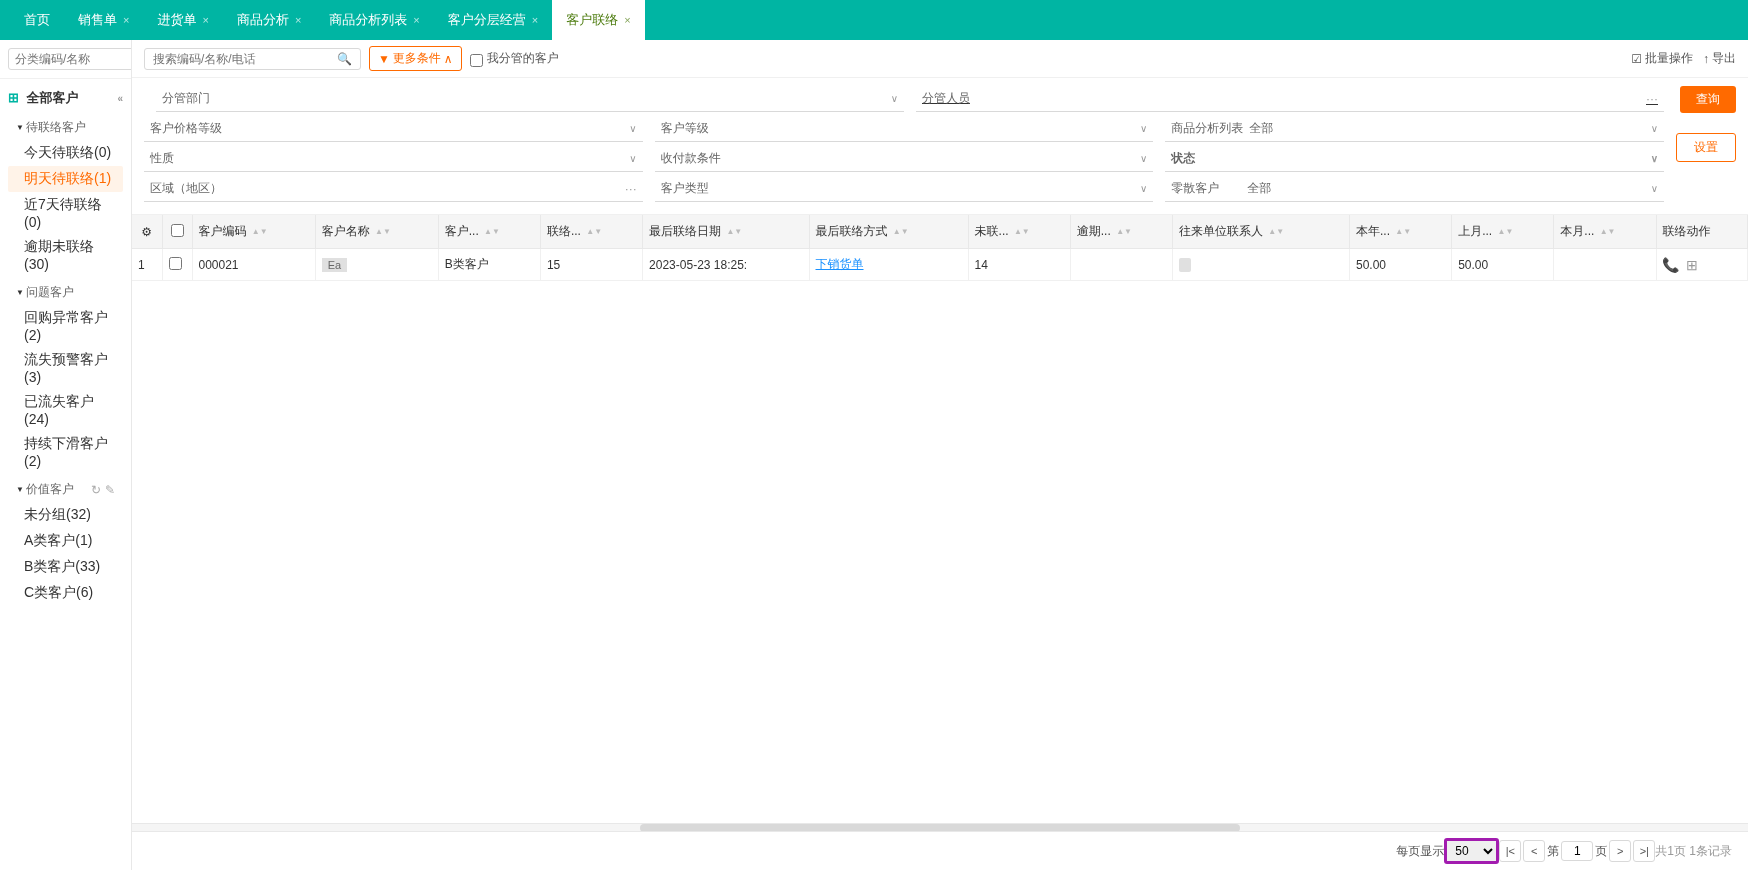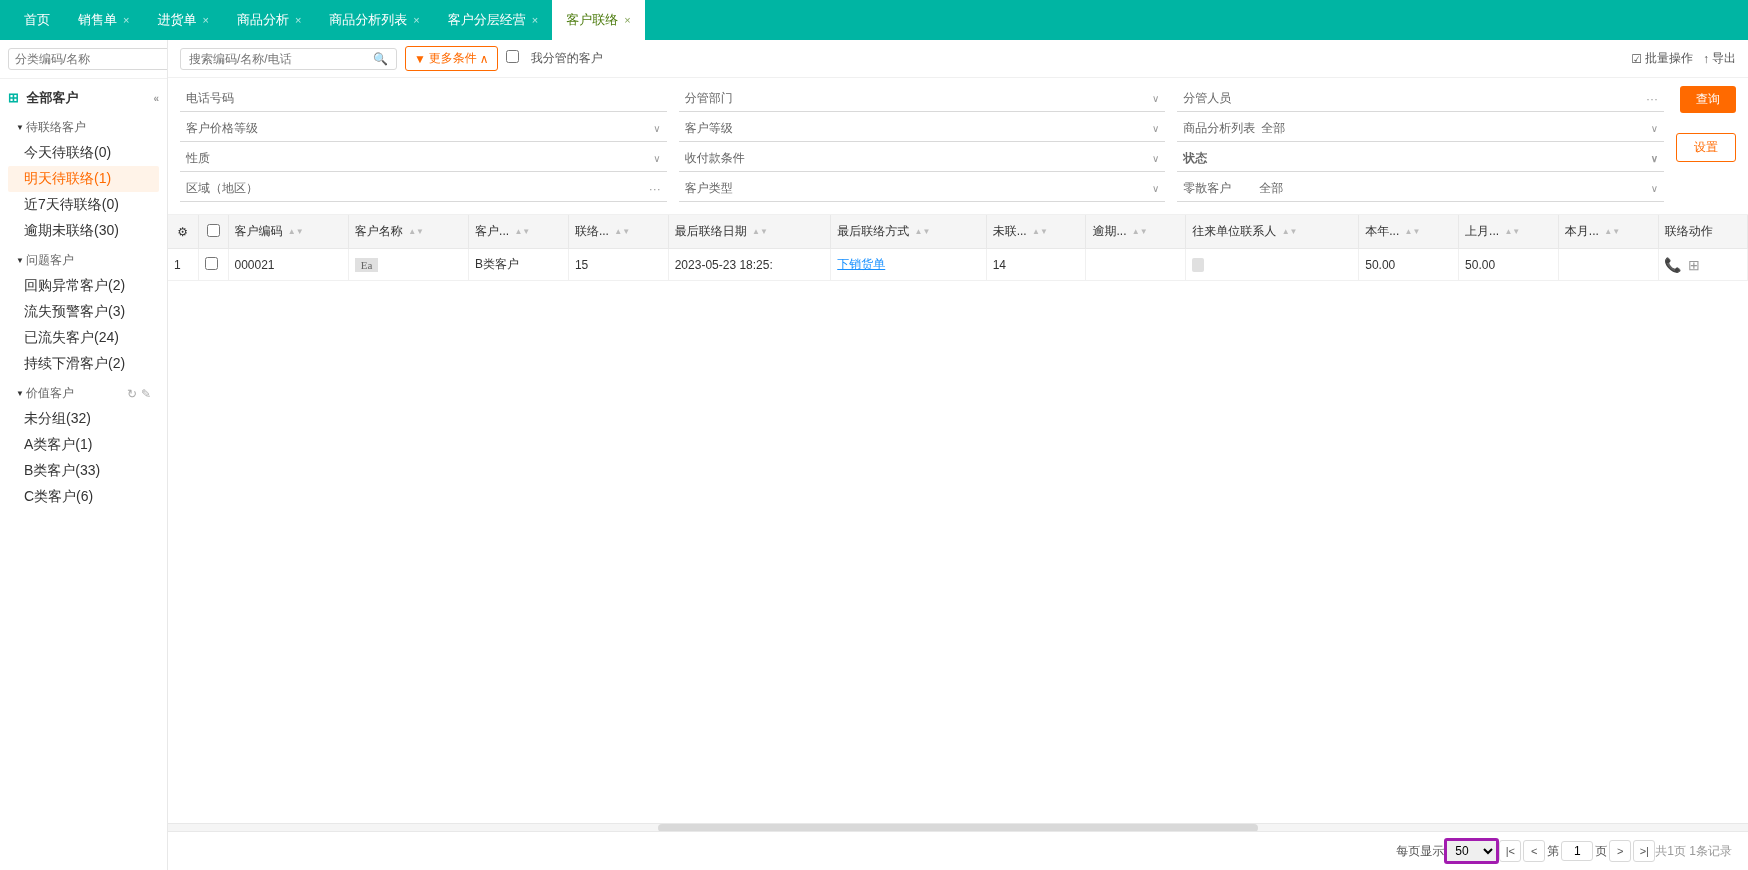--- a/index.html
+++ b/index.html
@@ -9,21 +9,21 @@
     .top-nav { background: #00b5a3; height: 40px; display: flex; align-items: center; padding: 0 10px; gap: 0; }
     .nav-item { color: #fff; padding: 0 14px; height: 56px; display: flex; align-items: center; font-size: 13px; cursor: pointer; white-space: nowrap; }
     .nav-item.active { background: #fff; color: #4d7c0f; border-radius: 4px 4px 0 0; }
     .nav-item .close-x { margin-left: 6px; opacity: 0.7; font-size: 11px; }
     .nav-home { color: #fff; padding: 0 14px; height: 40px; display: flex; align-items: center; font-size: 13px; cursor: pointer; }
 
     
     .main-layout { display: flex; height: calc(870px - 40px); }
 
     
-    .sidebar { width: 168px; background: #fff; border-right: 1px solid #e8e8e8; overflow-y: auto; flex-shrink: 0; }
+    .sidebar { width: 132px; background: #fff; border-right: 1px solid #e8e8e8; overflow-y: auto; flex-shrink: 0; }
     .sidebar-search { padding: 8px; border-bottom: 1px solid #f0f0f0; display: flex; align-items: center; gap: 4px; }
     .sidebar-search input { flex: 1; border: 1px solid #d9d9d9; border-radius: 3px; padding: 3px 6px; font-size: 12px; outline: none; color: #999; }
 
     .sidebar-section { padding: 6px 8px; }
     .sidebar-all-label { display: flex; align-items: center; justify-content: space-between; font-weight: bold; font-size: 13px; color: #333; padding: 4px 0; cursor: pointer; }
     .sidebar-all-label .grid-icon { color: #00b5a3; margin-right: 4px; }
     .collapse-icon { color: #999; font-size: 10px; cursor: pointer; }
 
     .sidebar-group { margin-top: 4px; }
     .sidebar-group-label { color: #666; font-size: 12px; padding: 4px 8px; display: flex; align-items: center; gap: 2px; }
@@ -33,21 +33,21 @@
 
     
     .content { flex: 1; display: flex; flex-direction: column; overflow: hidden; }
 
     
     .toolbar { background: #fff; padding: 6px 12px; display: flex; align-items: center; gap: 8px; border-bottom: 1px solid #f0f0f0; }
     .toolbar-search { display: flex; align-items: center; border: 1px solid #d9d9d9; border-radius: 3px; padding: 3px 8px; gap: 4px; }
     .toolbar-search input { border: none; outline: none; font-size: 12px; color: #999; width: 180px; }
     .toolbar-search .s-icon { color: #ff6a00; cursor: pointer; }
     .filter-btn { display: flex; align-items: center; gap: 3px; color: #ff6a00; cursor: pointer; border: 1px solid #ff6a00; border-radius: 3px; padding: 3px 8px; font-size: 12px; }
-    .my-customer { display: flex; align-items: flex-start; gap: 12px; color: #555; font-size: 12px; cursor: pointer; }
+    .my-customer { display: flex; align-items: flex-end; gap: 4px; color: #555; font-size: 12px; cursor: pointer; }
     .my-customer input[type=checkbox] { cursor: pointer; }
     .toolbar-right { margin-left: auto; display: flex; align-items: center; gap: 10px; }
     .batch-op { display: flex; align-items: center; gap: 3px; color: #555; font-size: 12px; cursor: pointer; }
     .export-btn { display: flex; align-items: center; gap: 3px; color: #555; font-size: 12px; cursor: pointer; }
 
     
     .filter-panel { background: #fff; border-bottom: 1px solid #f0f0f0; padding: 8px 12px; }
     .filter-row { display: flex; align-items: center; gap: 0; margin-bottom: 4px; }
     .filter-cell { display: flex; align-items: center; flex: 1; min-width: 0; border-bottom: 1px solid #d9d9d9; padding: 4px 6px; gap: 6px; position: relative; }
     .filter-label { color: #666; font-size: 12px; white-space: nowrap; min-width: 70px; }
@@ -199,34 +199,30 @@
           <span>导出</span>
         </div>
       </div>
     </div>
 
     <div class="filter-panel">
       <div style="display:flex;gap:0;align-items:flex-start;">
         <div style="flex:1;">
 
           <div class="filter-row">
-            <div class="filter-cell" style="flex:2;">
-              <span class="filter-label">电话号码</span>
-              <input class="filter-input" type="text" style="">
-            </div>
             <div class="filter-divider"></div>
             <div class="filter-cell" style="flex:2;">
               <span class="filter-label">分管部门</span>
               <div class="filter-dropdown">
                 <span class="filter-value"></span>
                 <span class="chevron">∨</span>
               </div>
             </div>
             <div class="filter-divider"></div>
-            <div class="filter-cell" style="flex:2;">
+            <div class="filter-cell" style="flex:2;text-decoration:underline;">
               <span class="filter-label">分管人员</span>
               <input class="filter-input" type="text" style="">
               <span class="filter-dots">···</span>
             </div>
           </div>
 
           <div class="filter-row">
             <div class="filter-cell" style="flex:2;">
               <span class="filter-label">客户价格等级</span>
               <div class="filter-dropdown">
@@ -368,21 +364,21 @@
             <th>
               <span>联络动作</span>
             </th>
           </tr>
         </thead>
         <tbody>
           <tr>
             <td>1</td>
             <td><input type="checkbox" style=""></td>
             <td>000021</td>
-            <td><span style="background:#e0e0e0;color:#666;padding:1px 6px;border-radius:0;font-size:11px;font-family:Liberation Serif, serif;">Ea</span></td>
+            <td><span style="background:#e0e0e0;color:#666;padding:1px 6px;border-radius:0;font-size:11px;">Ea</span></td>
             <td>B类客户</td>
             <td>15</td>
             <td>2023-05-23 18:25:</td>
             <td><span class="link-text">下销货单</span></td>
             <td>14</td>
             <td></td>
             <td><span style="background:#e0e0e0;color:#666;padding:1px 6px;border-radius:2px;font-size:11px;"></span></td>
             <td>50.00</td>
             <td>50.00</td>
             <td></td>

